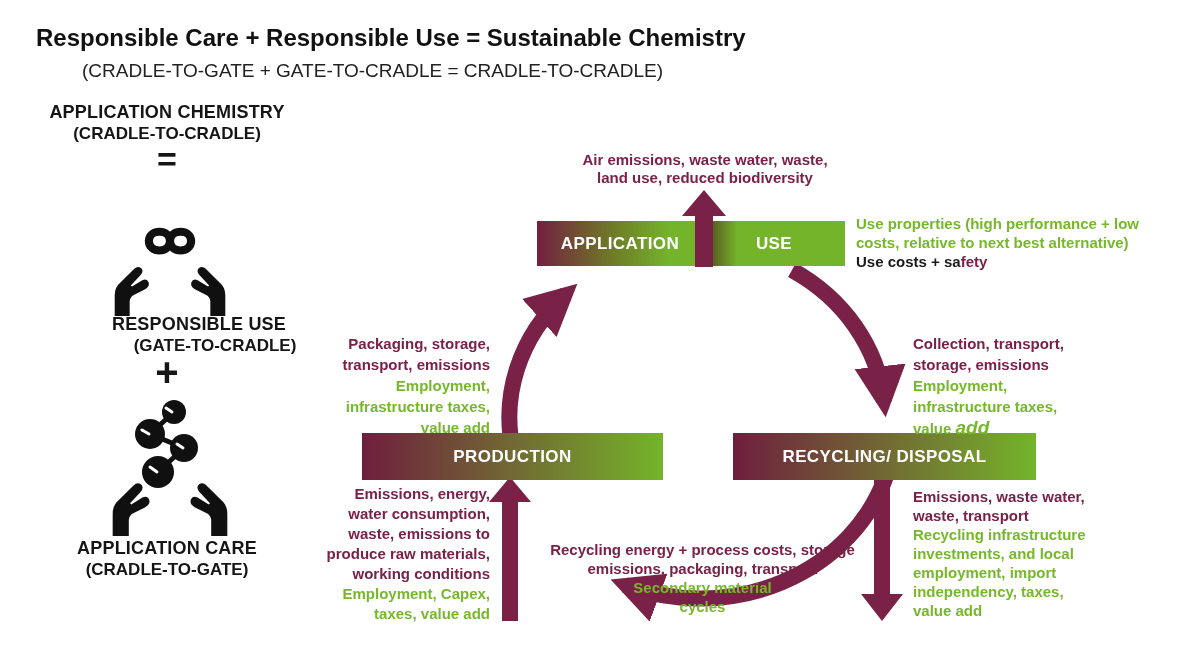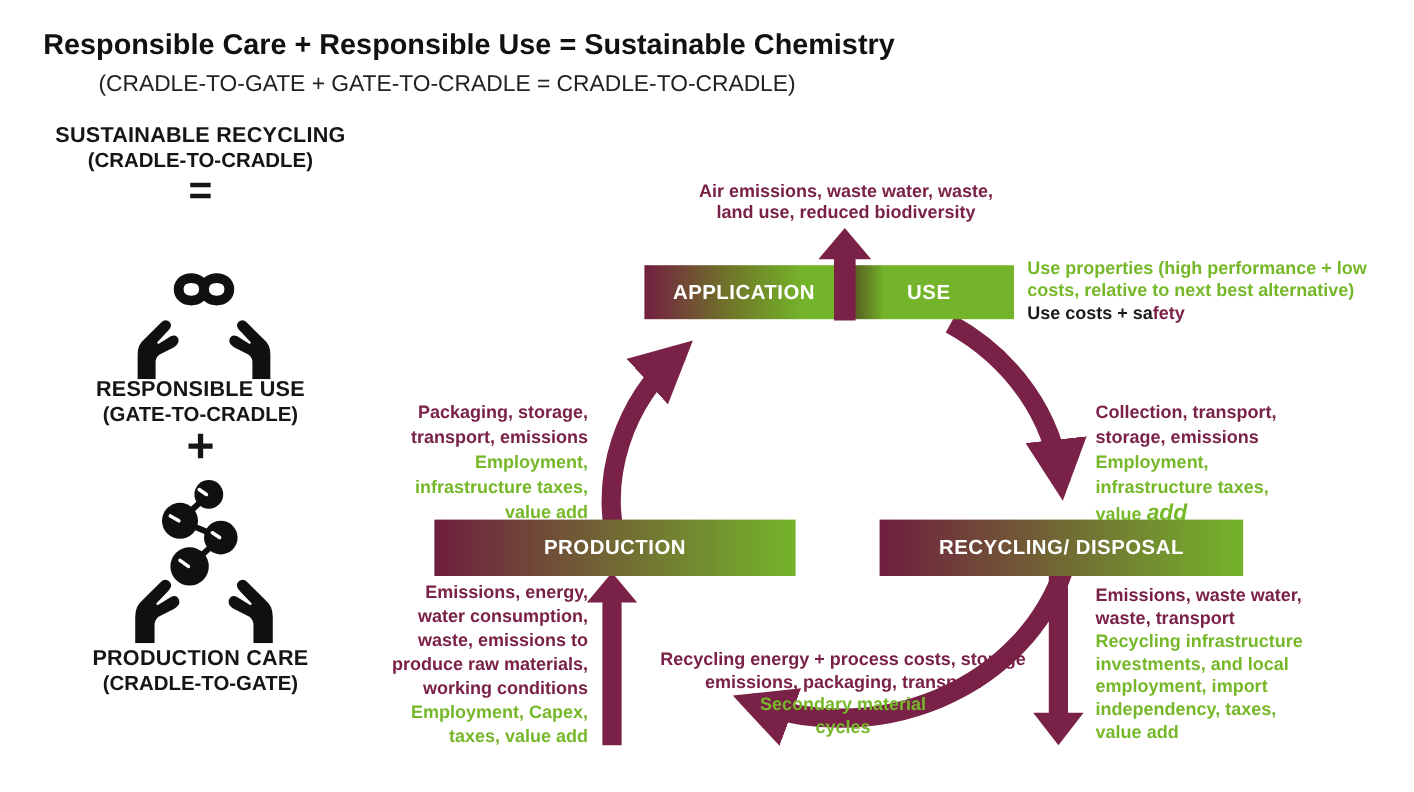--- a/index.html
+++ b/index.html
@@ -51,36 +51,36 @@
   .emph-add{font-size:19px;font-style:italic;}
 </style>
 </head>
 <body>
 
 <div class="stage">
 
   <div class="title">Responsible Care + Responsible Use = Sustainable Chemistry</div>
   <div class="subtitle">(CRADLE-TO-GATE + GATE-TO-CRADLE = CRADLE-TO-CRADLE)</div>
 
-  <div class="lp lp-bold" style="top:102px;">SUSTAINABLE RECYCLING</div>
+  <div class="lp lp-bold" style="top:102px;">APPLICATION CHEMISTRY</div>
   <div class="lp lp-reg" style="top:124px;">(CRADLE-TO-CRADLE)</div>
   <div class="lp lp-op" style="top:142px;font-size:34px;">=</div>
 
   <div class="icon-wrap" style="left:100px;top:220px;width:140px;height:96px;">
     <svg viewBox="0 0 140 100" aria-hidden="true">
       <path d="M 48 22 C 48 9 70 9 70 22 C 70 35 92 35 92 22 C 92 9 70 9 70 22 C 70 35 48 35 48 22 Z" fill="none" stroke="#101010" stroke-width="8.5"></path>
       <g fill="#101010">
         <path transform="translate(4,40) scale(0.6)" d="M14,100 L14,64 Q14,50 24,42 L48,18 Q54,12 60,17 Q65,22 59,29 L42,47 L44,49 L62,38 Q70,34 73,42 Q75,49 66,54 L48,63 Q41,66 40,74 L40,100 Z"></path>
         <path transform="translate(136,40) scale(-0.6,0.6)" d="M14,100 L14,64 Q14,50 24,42 L48,18 Q54,12 60,17 Q65,22 59,29 L42,47 L44,49 L62,38 Q70,34 73,42 Q75,49 66,54 L48,63 Q41,66 40,74 L40,100 Z"></path>
       </g>
     </svg>
   </div>
 
-  <div class="lp lp-bold" style="top:314px;">RESPONSIBLE USE</div>
-  <div class="lp lp-reg" style="top:336px;">(GATE-TO-CRADLE)</div>
+  <div class="lp lp-bold" style="top:314px;margin-left:32px;">RESPONSIBLE USE</div>
+  <div class="lp lp-reg" style="top:336px;margin-left:48px;">(GATE-TO-CRADLE)</div>
   <div class="lp lp-op" style="top:352px;font-size:40px;">+</div>
 
   <div class="icon-wrap" style="left:98px;top:396px;width:144px;height:140px;">
     <svg viewBox="0 0 140 140" aria-hidden="true">
       <g stroke="#101010" stroke-width="5">
         <line x1="74" y1="16" x2="50" y2="38"></line>
         <line x1="50" y1="38" x2="84" y2="52"></line>
         <line x1="84" y1="52" x2="58" y2="76"></line>
       </g>
       <g fill="#101010">
@@ -95,21 +95,21 @@
         <line x1="77" y1="48" x2="83" y2="52"></line>
         <line x1="50" y1="71" x2="57" y2="76"></line>
       </g>
       <g fill="#101010">
         <path transform="translate(4,78) scale(0.62)" d="M14,100 L14,64 Q14,50 24,42 L48,18 Q54,12 60,17 Q65,22 59,29 L42,47 L44,49 L62,38 Q70,34 73,42 Q75,49 66,54 L48,63 Q41,66 40,74 L40,100 Z"></path>
         <path transform="translate(136,78) scale(-0.62,0.62)" d="M14,100 L14,64 Q14,50 24,42 L48,18 Q54,12 60,17 Q65,22 59,29 L42,47 L44,49 L62,38 Q70,34 73,42 Q75,49 66,54 L48,63 Q41,66 40,74 L40,100 Z"></path>
       </g>
     </svg>
   </div>
 
-  <div class="lp lp-bold" style="top:538px;">PRODUCTION CARE</div>
+  <div class="lp lp-bold" style="top:538px;">APPLICATION CARE</div>
   <div class="lp lp-reg" style="top:560px;">(CRADLE-TO-GATE)</div>
 
   <svg class="arrows" viewBox="0 0 1178 660" aria-hidden="true">
     <defs>
       <marker id="ah" viewBox="0 0 10 10" refX="7" refY="5" markerWidth="3.2" markerHeight="3.2" orient="auto">
         <path d="M0,0 L10,5 L0,10 Z" fill="#7a2147"></path>
       </marker>
     </defs>
     <path class="arc" d="M 514 455 A 195 175 0 0 1 566 294" marker-end="url(#ah)"></path>
     <path class="arc" d="M 792 270 A 195 175 0 0 1 884 402" marker-end="url(#ah)"></path>

